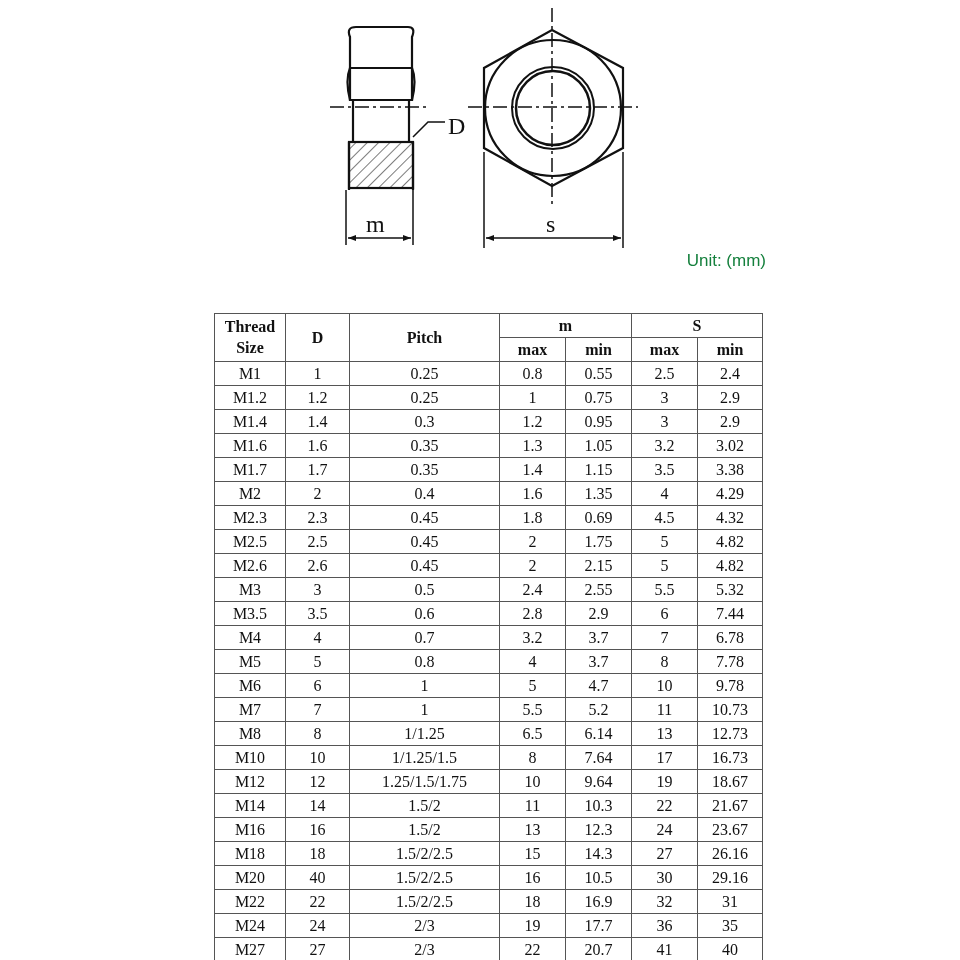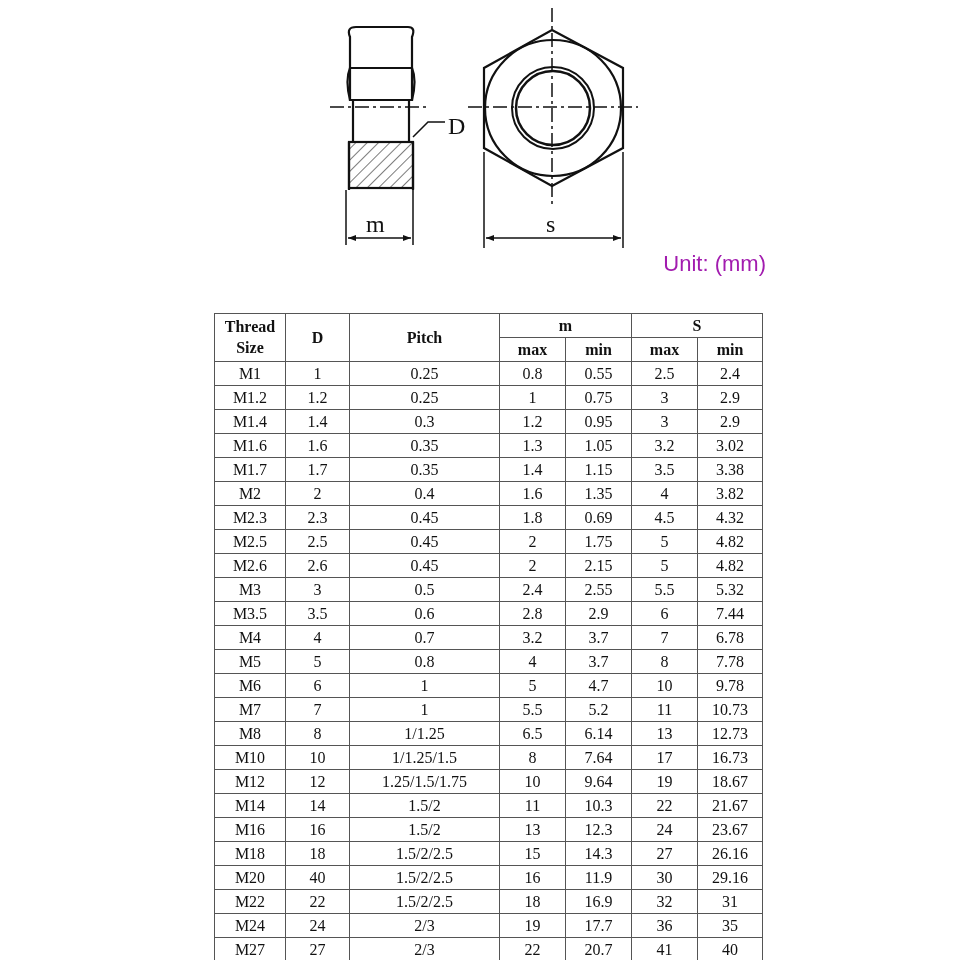--- a/index.html
+++ b/index.html
@@ -1,18 +1,18 @@
 <!DOCTYPE html>
 <html><head>
 <meta charset="utf-8">
 <style>
   html, body { margin:0; padding:0; background:#ffffff; }
   body { width:960px; height:960px; position:relative; overflow:hidden; font-family:"Liberation Serif", serif; color:#111; }
   #diagram { position:absolute; left:0; top:0; width:960px; height:260px; }
-  #unit { position:absolute; right:194px; top:251px; font-family:"Liberation Sans", sans-serif; font-size:22px; color:#a21caf; }
+  #unit { position:absolute; right:194px; top:251px; font-family:"Liberation Sans", sans-serif; font-size:17px; color:#15803d; }
   table.spec { position:absolute; left:214px; top:281px; border-collapse:collapse; table-layout:fixed;margin-top:32px; }
   table.spec td, table.spec th { border:1px solid #555; text-align:center; padding:0; font-size:16px; line-height:1; height:23px; font-weight:normal; }
   table.spec th.bold { font-weight:bold; font-size:16px; }
   table.spec th.sub { height:23px;font-weight:bold; }
   col.c0 { width:71px; } col.c1 { width:64px; } col.c2 { width:150px; }
   col.c3 { width:66px; } col.c4 { width:66px; } col.c5 { width:66px; } col.c6 { width:65px; }
 </style>
 </head>
 <body>
 
@@ -133,21 +133,21 @@
         <td>3.5</td>
         <td>3.38</td>
       </tr>
       <tr>
         <td>M2</td>
         <td>2</td>
         <td>0.4</td>
         <td>1.6</td>
         <td>1.35</td>
         <td>4</td>
-        <td>3.82</td>
+        <td>4.29</td>
       </tr>
       <tr>
         <td>M2.3</td>
         <td>2.3</td>
         <td>0.45</td>
         <td>1.8</td>
         <td>0.69</td>
         <td>4.5</td>
         <td>4.32</td>
       </tr>
@@ -275,21 +275,21 @@
         <td>15</td>
         <td>14.3</td>
         <td>27</td>
         <td>26.16</td>
       </tr>
       <tr>
         <td>M20</td>
         <td>40</td>
         <td>1.5/2/2.5</td>
         <td>16</td>
-        <td>11.9</td>
+        <td>10.5</td>
         <td>30</td>
         <td>29.16</td>
       </tr>
       <tr>
         <td>M22</td>
         <td>22</td>
         <td>1.5/2/2.5</td>
         <td>18</td>
         <td>16.9</td>
         <td>32</td>

